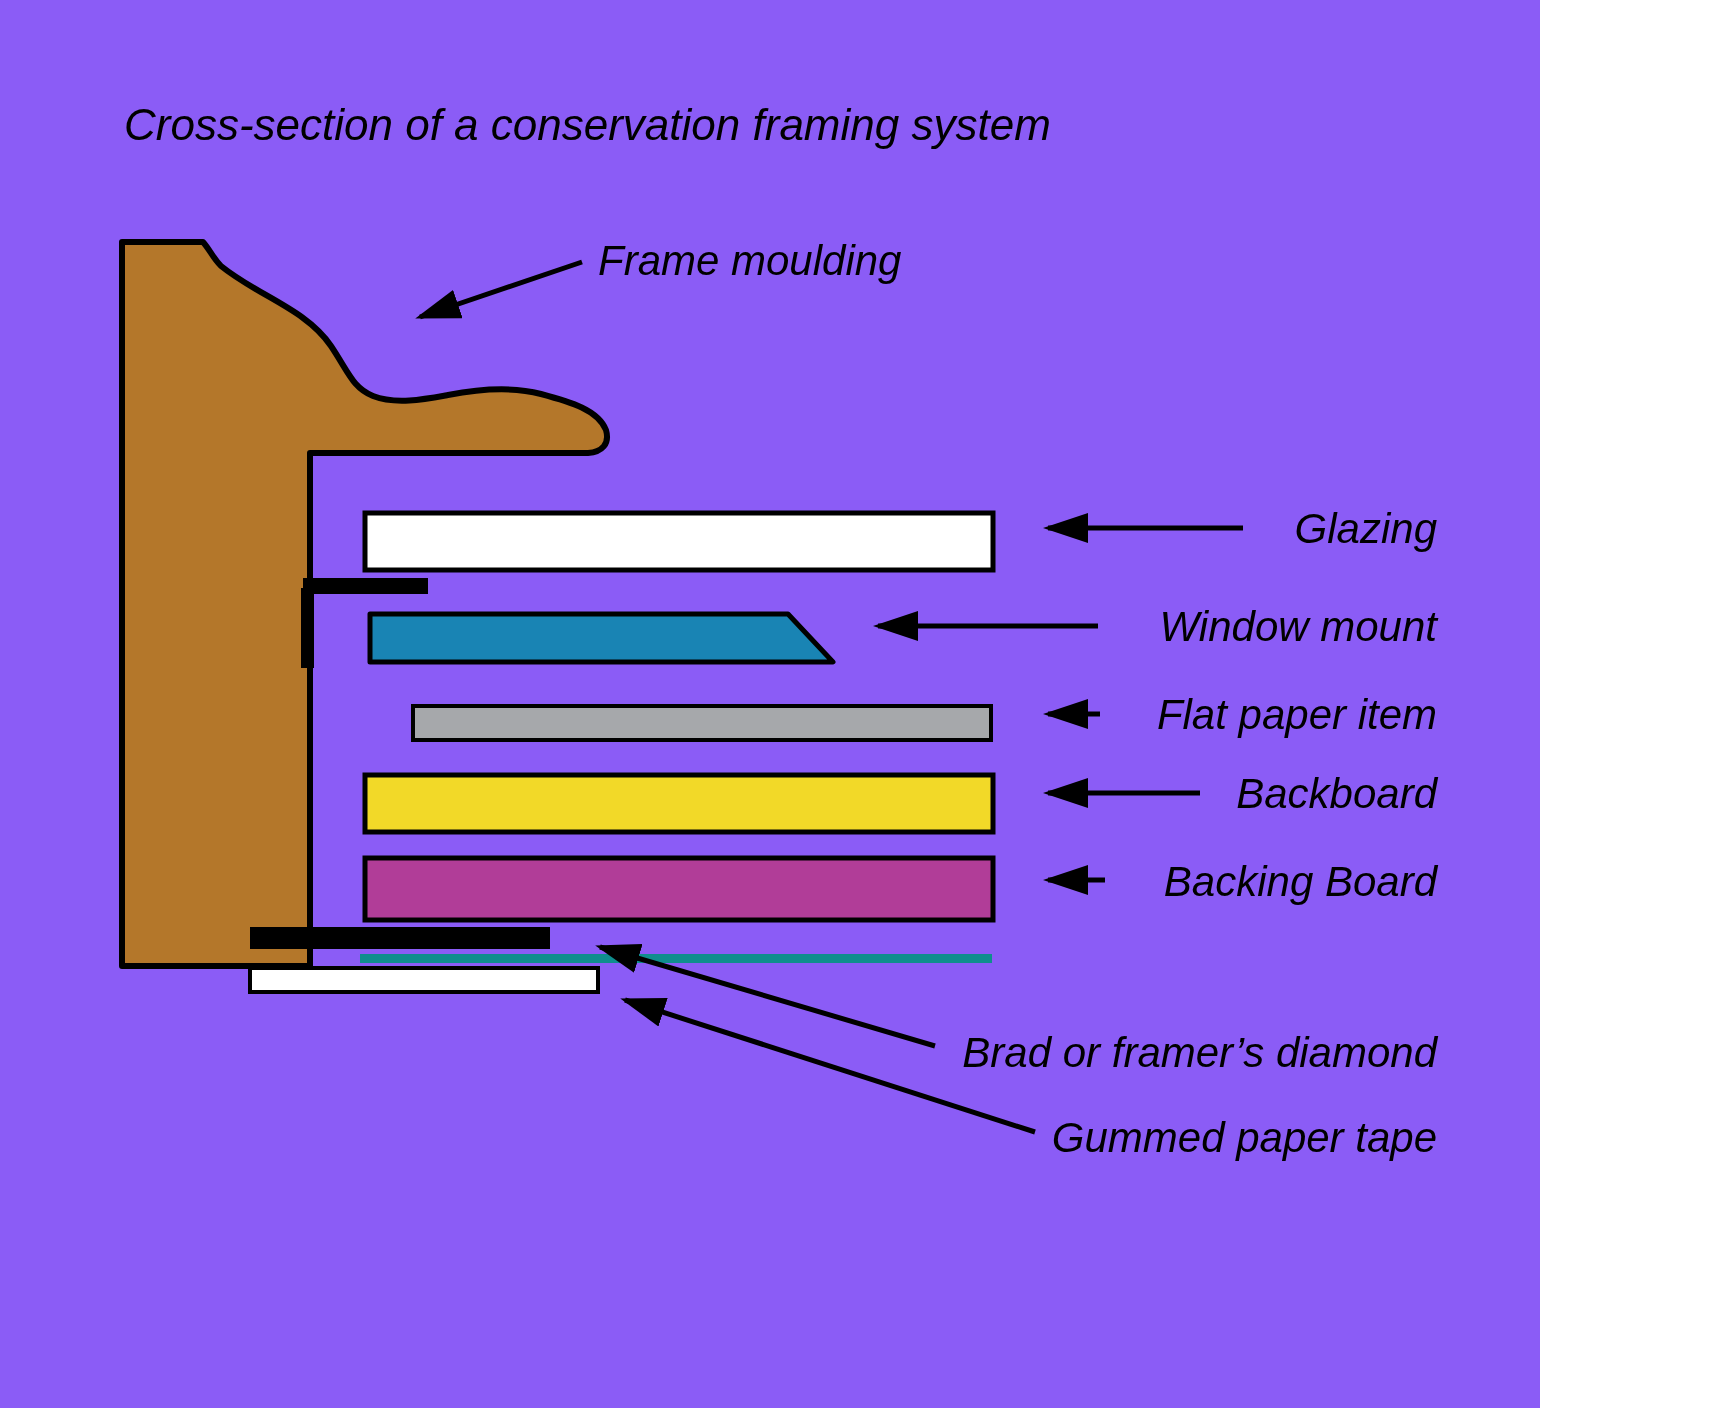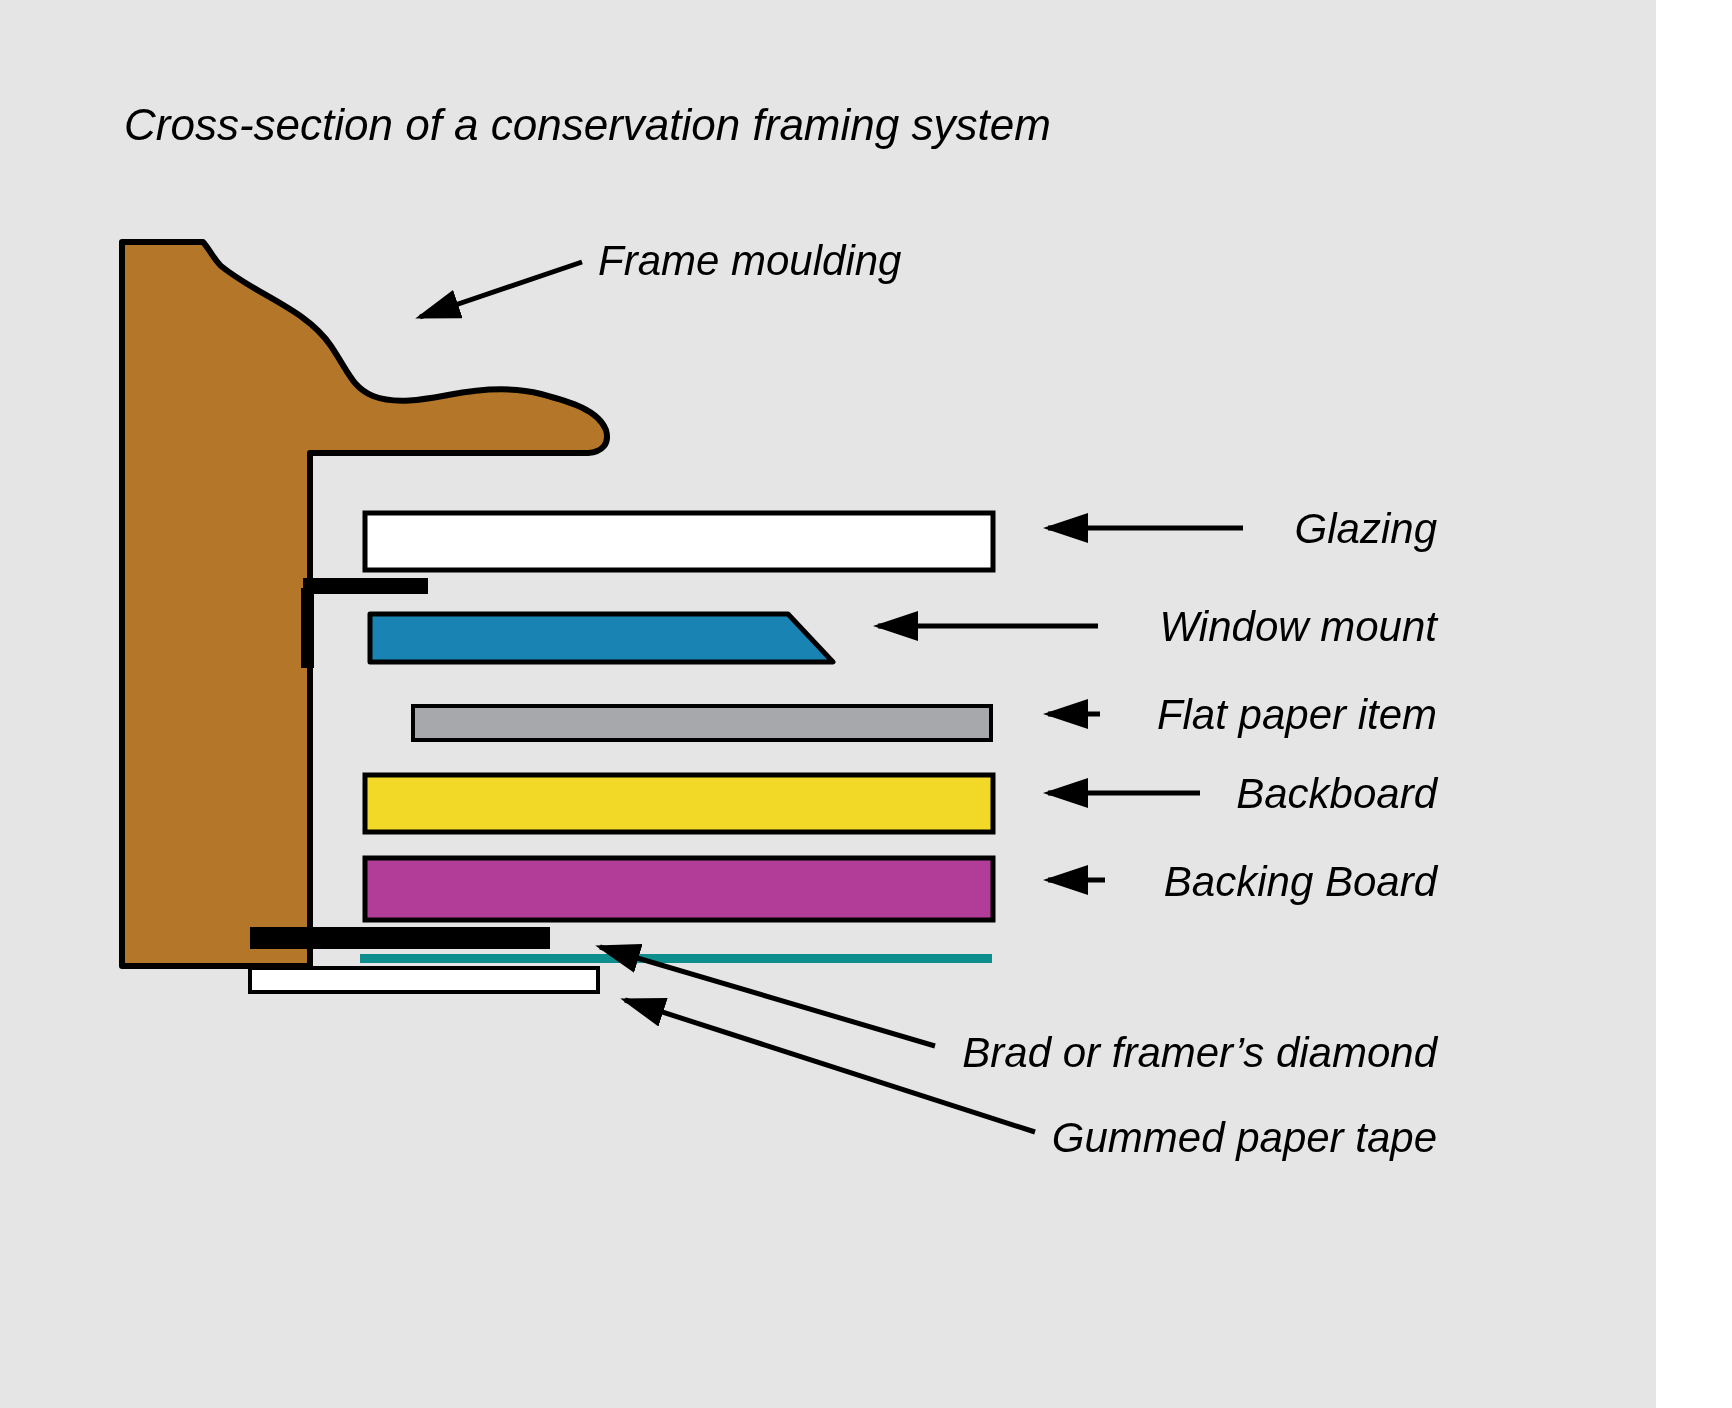--- a/index.html
+++ b/index.html
@@ -2,23 +2,23 @@
 <html><head>
 <meta charset="utf-8">
 <style>
   html, body {
     margin: 0;
     padding: 0;
     background: #ffffff;
   }
   .stage {
     position: relative;
-    width: 1656px;
+    width: 1540px;
     height: 1408px;
-    background: #e5e5e5;
+    background: #8b5cf6;
     overflow: hidden;
   }
   svg { display: block; }
   .lbl {
     font-family: "Liberation Sans", sans-serif;
     font-style: italic;
     font-weight: normal;
     font-size: 42px;
     fill: #000000;
   }

